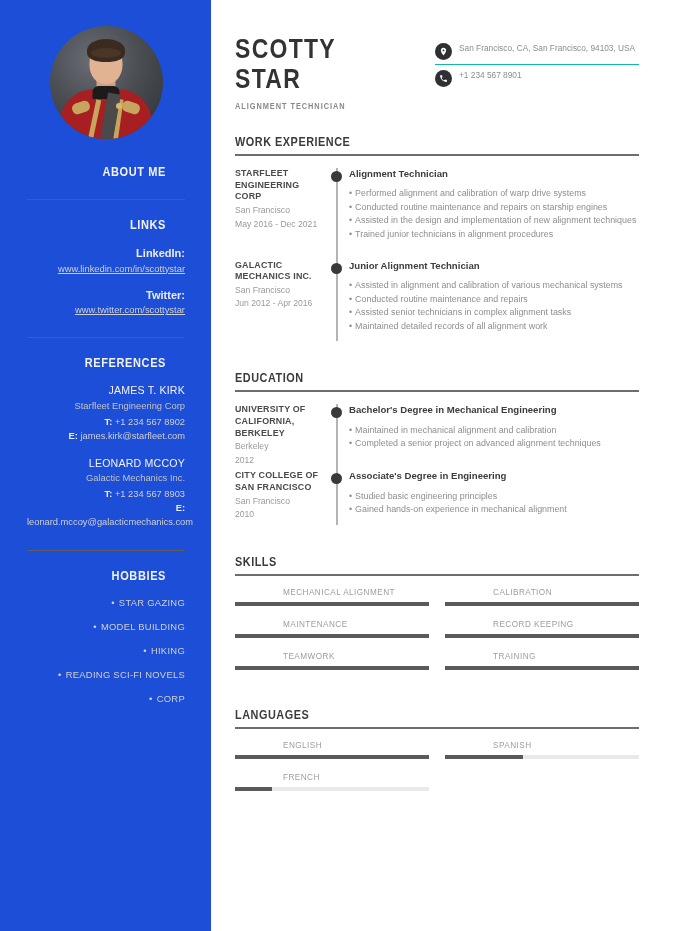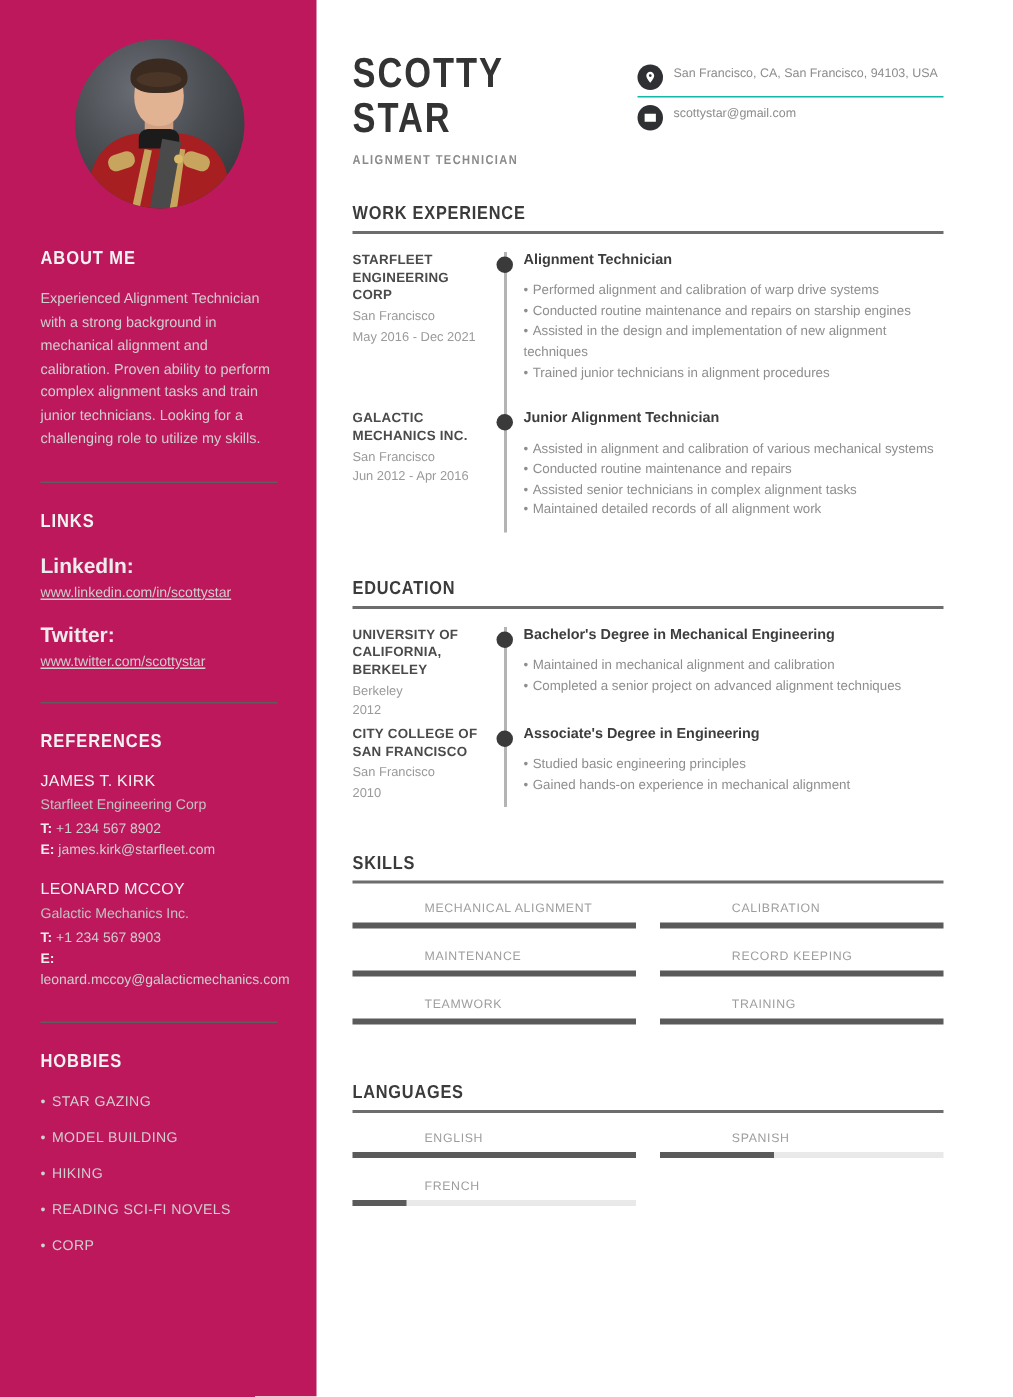--- a/index.html
+++ b/index.html
@@ -7,25 +7,26 @@
     width:675px;height:931px;
     background:#ffffff;
     font-family:"Liberation Sans", sans-serif;
     overflow:hidden;
   }
   .page{position:relative;width:675px;height:931px;display:flex;background:#fff;}
 
   
   .sidebar{
     width:211px;min-width:211px;
-    background:#be185d;
+    background:#1d4ed8;
     color:#e8e8e8;
     padding:0 0 0 0;
     box-sizing:border-box;
     position:relative;
+    text-align:right;
   }
   .sb-inner{padding:26px 26px 0 27px;}
 
   .photo-wrap{display:flex;justify-content:center;margin-bottom:26px;}
   .photo{
     width:113px;height:113px;border-radius:50%;
     overflow:hidden;position:relative;
     background:radial-gradient(circle at 38% 30%, #6a6e75 0%, #4a4d52 45%, #2c2e31 100%);
   }
   
@@ -58,36 +59,36 @@
     font-family:"Liberation Sans Narrow","Liberation Sans",sans-serif;
     font-weight:bold;font-size:12.5px;letter-spacing:.7px;
     color:#f2f2f2;text-transform:uppercase;
     transform:scaleX(.88);transform-origin:left center;
     margin:0 0 13px 0;
   }
   .sb-body{font-size:9.6px;line-height:1.62;color:#cfcfcf;margin:0;}
   .sb-div{height:1px;background:#5d5d5d;margin:20px 0 18px 0;}
 
   .link-block{margin-bottom:11px;}
-  .link-label{font-size:14px;font-weight:bold;color:#ececec;line-height:1.5;}
+  .link-label{font-size:11px;font-weight:bold;color:#ececec;line-height:1.5;}
   .link-url{font-size:9.4px;color:#cfcfcf;text-decoration:underline;line-height:1.5;
     word-break:break-all;display:block;}
 
   .ref{margin-bottom:12px;}
   .ref-name{font-size:10.6px;color:#f2f2f2;letter-spacing:.2px;line-height:1.45;}
   .ref-org{font-size:9.4px;color:#c2c2c2;line-height:1.5;margin-bottom:3px;}
   .ref-line{font-size:9.3px;color:#cfcfcf;line-height:1.5;}
   .ref-line b{color:#ececec;}
 
   .hobby{font-size:9.4px;color:#d0d0d0;line-height:1.5;margin-bottom:10px;
     letter-spacing:.3px;}
   .hobby .dot{margin-right:4px;}
 
   
-  .main{flex:1;padding:34px 46px 0 24px;box-sizing:border-box;position:relative;border-radius:21px;}
+  .main{flex:1;padding:34px 36px 0 24px;box-sizing:border-box;position:relative;border-radius:21px;}
 
   .top{display:flex;justify-content:space-between;align-items:flex-start;}
   .name{
     font-family:"Liberation Sans Narrow","Liberation Sans",sans-serif;
     font-weight:bold;font-size:28px;line-height:1.07;color:#333;
     letter-spacing:1.6px;transform:scaleX(.82);transform-origin:left top;
     margin:0;white-space:pre-line;text-transform:uppercase;
   }
   .role{
     font-family:"Liberation Sans Narrow","Liberation Sans",sans-serif;
@@ -156,21 +157,20 @@
           <div class="p-stripe-r"></div>
           <div class="p-sash"></div>
           <div class="p-epaulet-l"></div>
           <div class="p-epaulet-r"></div>
           <div class="p-pin"></div>
         </div>
       </div>
 
       <div>
         <div class="sb-head">ABOUT ME</div>
-        <p class="sb-body">Experienced Alignment Technician with a strong background in mechanical alignment and calibration. Proven ability to perform complex alignment tasks and train junior technicians. Looking for a challenging role to utilize my skills.</p>
       </div>
 
       <div class="sb-div"></div>
 
       <div>
         <div class="sb-head">LINKS</div>
         <div class="link-block">
           <div class="link-label">LinkedIn:</div>
           <a class="link-url" href="#">www.linkedin.com/in/scottystar</a>
         </div>
@@ -228,24 +228,24 @@
           <span class="c-ico">
             <svg width="9" height="9" viewBox="0 0 24 24">
                 <path fill="#fff" d="M12 2C8.1 2 5 5.1 5 9c0 5.2 7 13 7 13s7-7.8 7-13c0-3.9-3.1-7-7-7zm0 9.5A2.5 2.5 0 1 1 12 6.5a2.5 2.5 0 0 1 0 5z"></path>
               </svg>
           </span>
           <span class="c-txt">San Francisco, CA, San Francisco, 94103, USA</span>
         </div>
         <div class="c-row">
           <span class="c-ico">
             <svg width="9" height="9" viewBox="0 0 24 24">
-                <path fill="#fff" d="M2 5h20v14H2V5zm10 7.2L3.6 6.5h16.8L12 12.2zM3.5 17.6V8.2l8.5 5.7 8.5-5.7v9.4h-17z"></path>
+                <path fill="#fff" d="M6.6 10.8a15.1 15.1 0 0 0 6.6 6.6l2.2-2.2c.3-.3.7-.4 1-.2 1.2.4 2.4.6 3.6.6.6 0 1 .4 1 1V20c0 .6-.4 1-1 1C10.6 21 3 13.4 3 4c0-.6.4-1 1-1h3.5c.6 0 1 .4 1 1 0 1.3.2 2.5.6 3.6.1.4 0 .8-.2 1l-2.3 2.2z"></path>
               </svg>
           </span>
-          <span class="c-txt">scottystar@gmail.com</span>
+          <span class="c-txt">+1 234 567 8901</span>
         </div>
       </div>
     </div>
 
     <section class="sec">
       <div class="sec-h">WORK EXPERIENCE</div>
       <div class="sec-rule"></div>
 
       <div class="entry">
         <div class="e-left">

